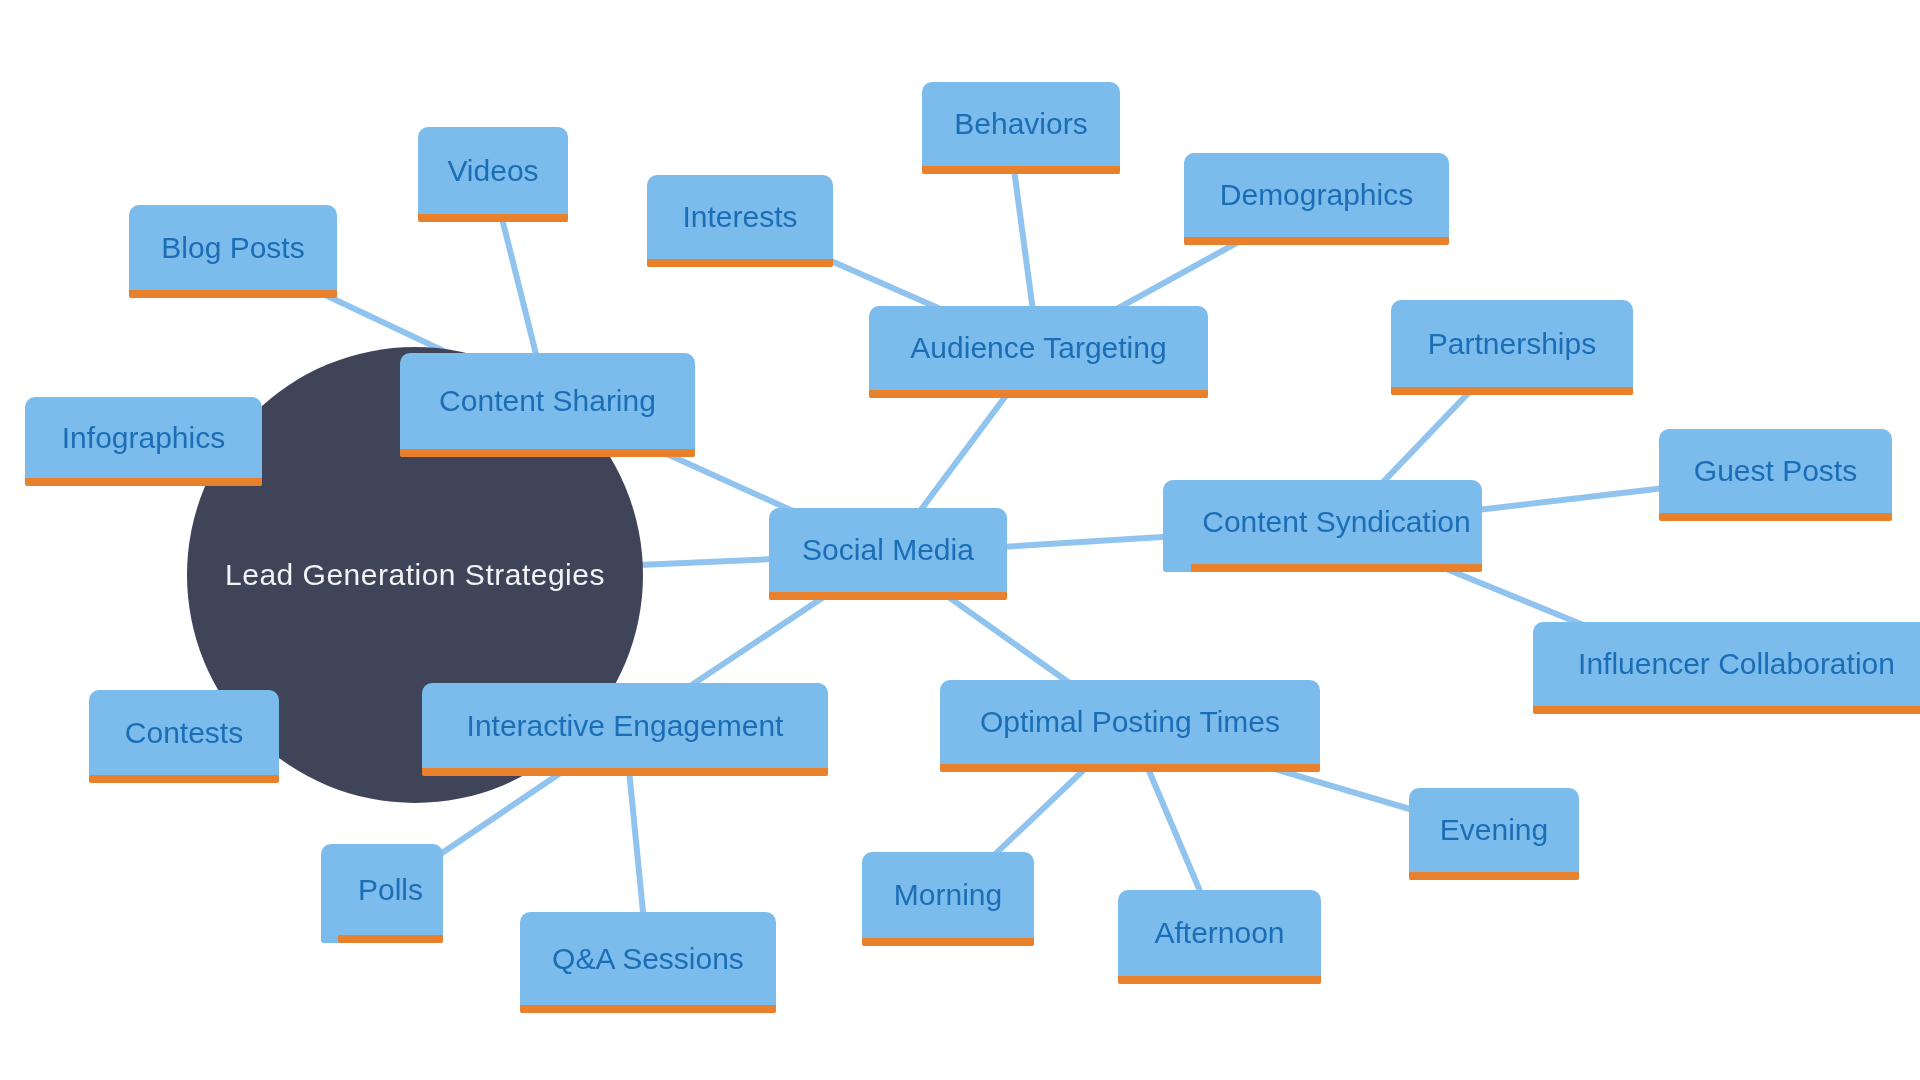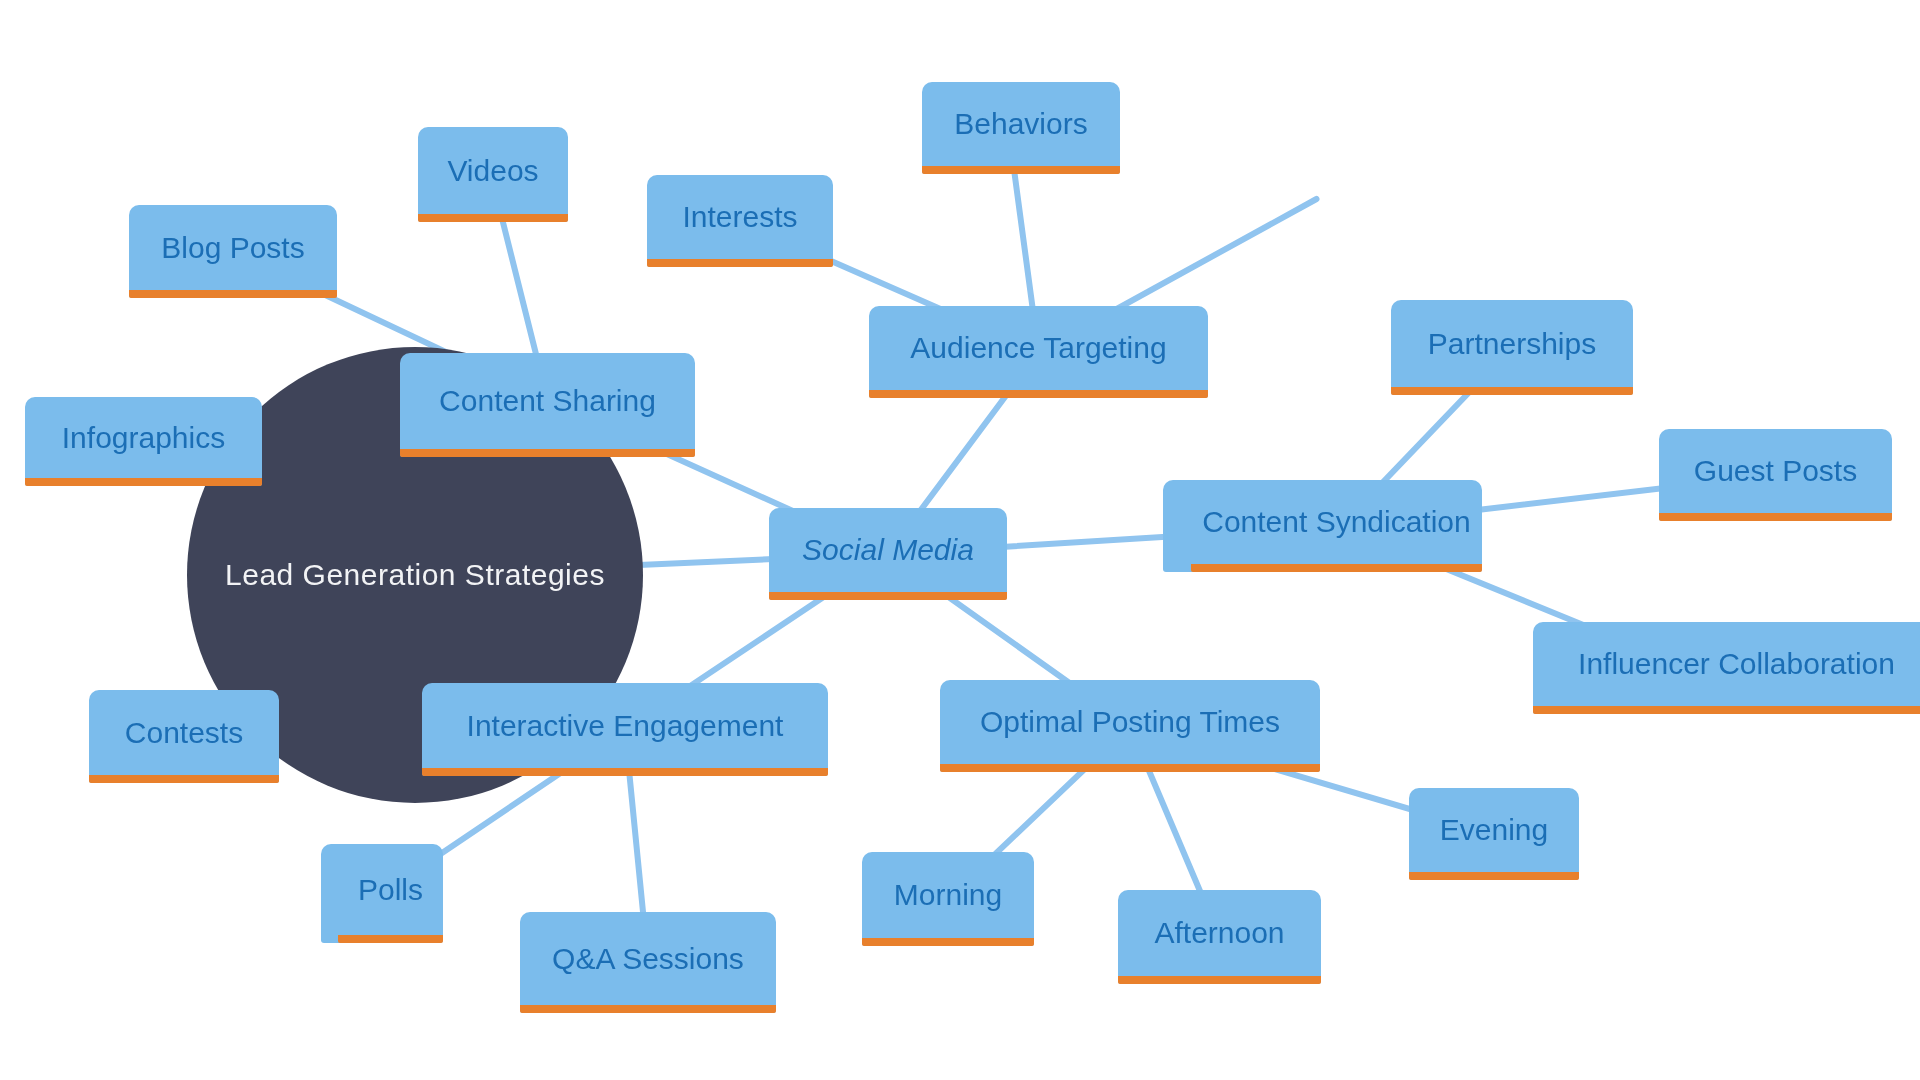--- a/index.html
+++ b/index.html
@@ -69,21 +69,21 @@
       <line x1="625" y1="729.5" x2="184" y2="736.5"></line>
       <line x1="625" y1="729.5" x2="382" y2="893.5"></line>
       <line x1="625" y1="729.5" x2="648" y2="962.5"></line>
       <line x1="1130" y1="726" x2="948" y2="899"></line>
       <line x1="1130" y1="726" x2="1219.5" y2="937"></line>
       <line x1="1130" y1="726" x2="1494" y2="834"></line>
     </svg>
   <div class="center-circle" id="center-node" style="left: 187px; top: 347px; height: 456px; width: 456px;">
     <span class="center-label">Lead Generation Strategies</span>
   </div>
-<div class="node" style="left: 769px; top: 508px; width: 238px; height: 92px; font-style: italic;">
+<div class="node" style="left: 769px; top: 508px; width: 238px; height: 92px;">
       <div class="node-label-wrap">
         <span class="node-label">Social Media</span>
       </div>
       <div class="node-accent-bar"></div>
     </div>
     <div class="node" style="left: 400px; top: 353px; width: 295px; height: 104px;">
       <div class="node-label-wrap">
         <span class="node-label">Content Sharing</span>
       </div>
       <div class="node-accent-bar"></div>
@@ -114,20 +114,26 @@
     </div>
     <div class="node" style="left: 647px; top: 175px; width: 186px; height: 92px;">
       <div class="node-label-wrap">
         <span class="node-label">Interests</span>
       </div>
       <div class="node-accent-bar"></div>
     </div>
     <div class="node" style="left: 910px; top: 82px; width: 198px; height: 92px; margin-left: 12px;">
       <div class="node-label-wrap">
         <span class="node-label">Behaviors</span>
+      </div>
+      <div class="node-accent-bar"></div>
+    </div>
+    <div class="node" style="left: 1184px; top: 153px; width: 265px; height: 92px;">
+      <div class="node-label-wrap">
+        <span class="node-label">Demographics</span>
       </div>
       <div class="node-accent-bar"></div>
     </div>
     <div class="node" style="left: 1163px; top: 480px; width: 319px; height: 92px; padding-left: 28px;">
       <div class="node-label-wrap">
         <span class="node-label">Content Syndication</span>
       </div>
       <div class="node-accent-bar"></div>
     </div>
     <div class="node" style="left: 1391px; top: 300px; width: 242px; height: 95px;">

